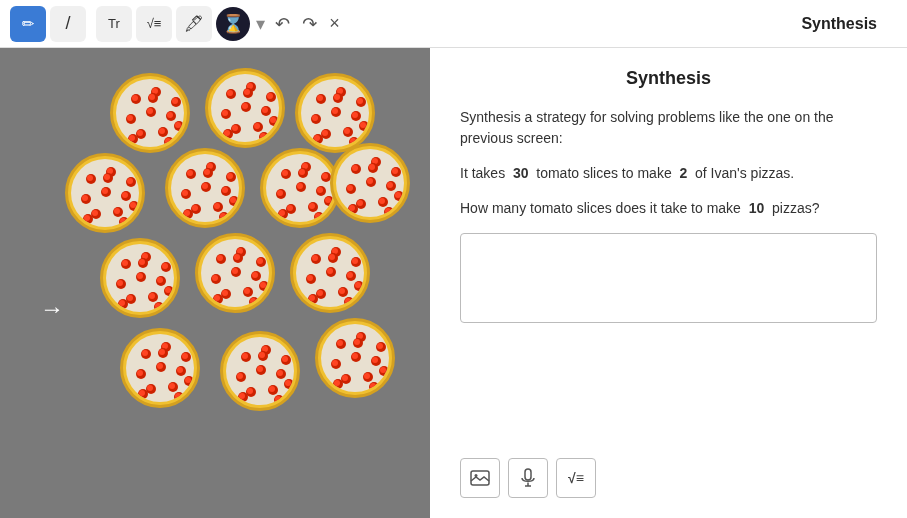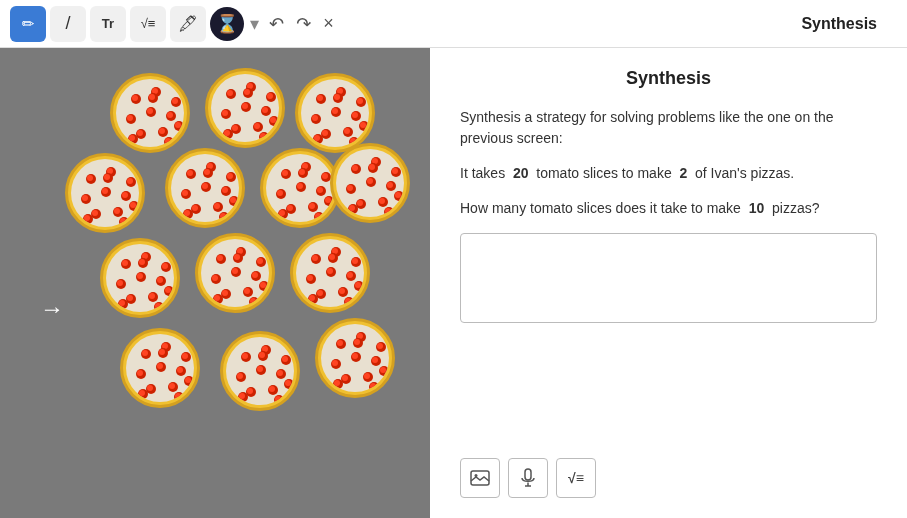--- a/index.html
+++ b/index.html
@@ -223,21 +223,21 @@
       font-weight: 500;
       white-space: nowrap;
     }
   </style>
 </head>
 <body>
 
 <div class="toolbar">
   <button class="tool-btn active">✏</button>
   <button class="tool-btn light" style="font-size:18px; font-weight:300;">/</button>
-  <button class="tool-btn light" style="font-size:13px; font-weight:bold;">Tr</button>
+  <button class="tool-btn light" style="font-size:13px; font-weight:normal;margin-left:6px;">Tr</button>
   <button class="tool-btn light" style="font-size:13px;">√≡</button>
   <button class="tool-btn light" style="font-size:16px;">🖋</button>
   <button class="tool-btn dark-circle" style="font-size:18px; font-weight:900; letter-spacing:-1px;">⌛</button>
   <span style="font-size:18px; color:#888; cursor:pointer; margin: 0 2px;">▾</span>
   <button class="toolbar-undo">↶</button>
   <button class="toolbar-redo">↷</button>
   <button class="toolbar-close">×</button>
 
   <span style="flex:1;"></span>
   <span style="font-size:16px; font-weight:600; color:#222; margin-right:20px;">Synthesis</span>
@@ -457,21 +457,21 @@
           </div>
         </div>
       </div>
     <div class="arrow-indicator">→</div>
   </div>
 
   <div class="right-panel">
     <div class="section-title">Synthesis</div>
     <p class="description-text">Synthesis a strategy for solving problems like the one on the previous screen:</p>
     <p class="question-text">
-      It takes &nbsp;<strong>20</strong>&nbsp; tomato slices to make &nbsp;<strong>2</strong>&nbsp; of Ivan's pizzas.
+      It takes &nbsp;<strong>30</strong>&nbsp; tomato slices to make &nbsp;<strong>2</strong>&nbsp; of Ivan's pizzas.
     </p>
     <p class="question-text">
       How many tomato slices does it take to make &nbsp;<strong>10</strong>&nbsp; pizzas?
     </p>
     <textarea class="answer-box" style=""></textarea>
     <div class="bottom-toolbar">
       <button class="icon-btn">
         <svg width="20" height="16" viewBox="0 0 20 16" fill="none">
           <rect x="1" y="1" width="18" height="14" rx="2" stroke="#555" stroke-width="1.5" fill="none"></rect>
           <circle cx="6" cy="5.5" r="1.5" fill="#555"></circle>

